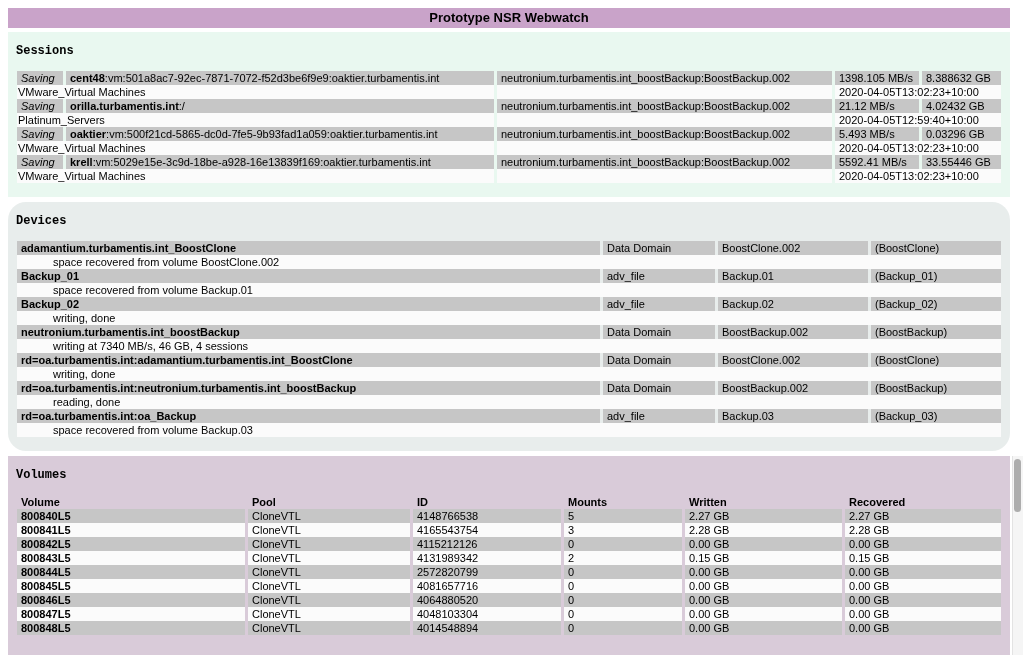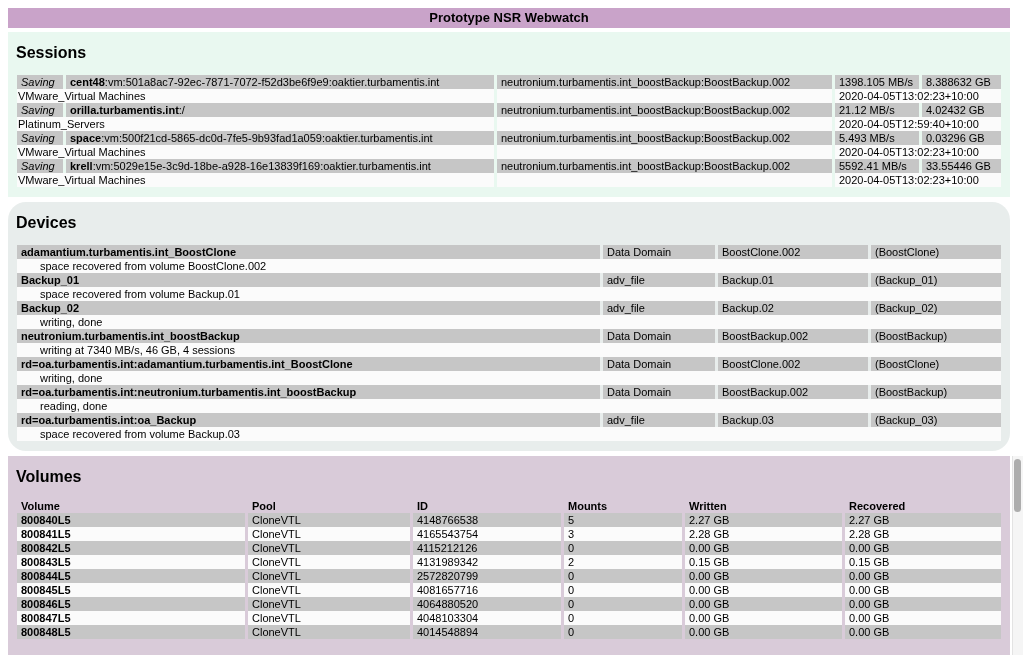--- a/index.html
+++ b/index.html
@@ -9,37 +9,37 @@
     font-family:"Liberation Sans", sans-serif; color:#000; background:#ffffff;
   }
   .titlebar {
     background:#c9a3c9; height:20px; line-height:20px;
     text-align:center; font-weight:bold; font-size:13px; margin-bottom:4px;
   }
   .panel { box-sizing:border-box; padding:4px 6px; margin-bottom:5px; overflow:hidden; }
   .panel-sessions { background:#e9f8f0; height:165px; }
   .panel-devices  { background:#e8edec; height:249px;border-radius:18px; }
   .panel-volumes  { background:#d9cbd9; height:199px; margin-bottom:0; }
-  h2 { font-size:16px; font-weight:bold; margin:8px 0 13px 2px; }
+  h2 { font-size:12px; font-weight:bold; margin:8px 0 13px 2px;font-family:Liberation Mono, monospace; }
   table {
     width:100%; table-layout:fixed;
     border-collapse:separate; border-spacing:3px 0;
     font-size:11px;
   }
   td, th {
     height:14px; padding:0 4px; vertical-align:middle;
     white-space:nowrap; overflow:hidden; text-align:left;
   }
   th { font-weight:bold; background:transparent; font-size:11px; }
   tr.row-gray  td { background:#c6c6c6; }
   tr.row-white td { background:#fbfbfb; }
   td.ital { font-style:italic; }
   td.bold, .bold { font-weight:bold; }
   td.nopad { padding-left:1px; }
-  td.indent { padding-left:23px; }
+  td.indent { padding-left:36px; }
   
   .vscroll {
     position:absolute; right:1px; top:456px; bottom:4px; width:10px;
     background:#f5f5f5; border-left:1px solid #e3e3e3;
   }
   .vscroll .thumb {
     position:absolute; top:3px; left:1px; width:7px; height:53px;
     background:#adadad; border-radius:4px;
   }
 </style>
@@ -80,21 +80,21 @@
             <td>21.12 MB/s</td>
             <td>4.02432 GB</td>
           </tr>
           <tr class="row-white">
             <td class="nopad" colspan="2">Platinum_Servers</td>
             <td></td>
             <td colspan="2">2020-04-05T12:59:40+10:00</td>
           </tr>
           <tr class="row-gray">
             <td class="ital">Saving</td>
-            <td><span class="bold">space</span>:vm:500f21cd-5865-dc0d-7fe5-9b93fad1a059:oaktier.turbamentis.int</td>
+            <td><span class="bold">oaktier</span>:vm:500f21cd-5865-dc0d-7fe5-9b93fad1a059:oaktier.turbamentis.int</td>
             <td>neutronium.turbamentis.int_boostBackup:BoostBackup.002</td>
             <td>5.493 MB/s</td>
             <td>0.03296 GB</td>
           </tr>
           <tr class="row-white">
             <td class="nopad" colspan="2">VMware_Virtual Machines</td>
             <td></td>
             <td colspan="2">2020-04-05T13:02:23+10:00</td>
           </tr>
           <tr class="row-gray">

